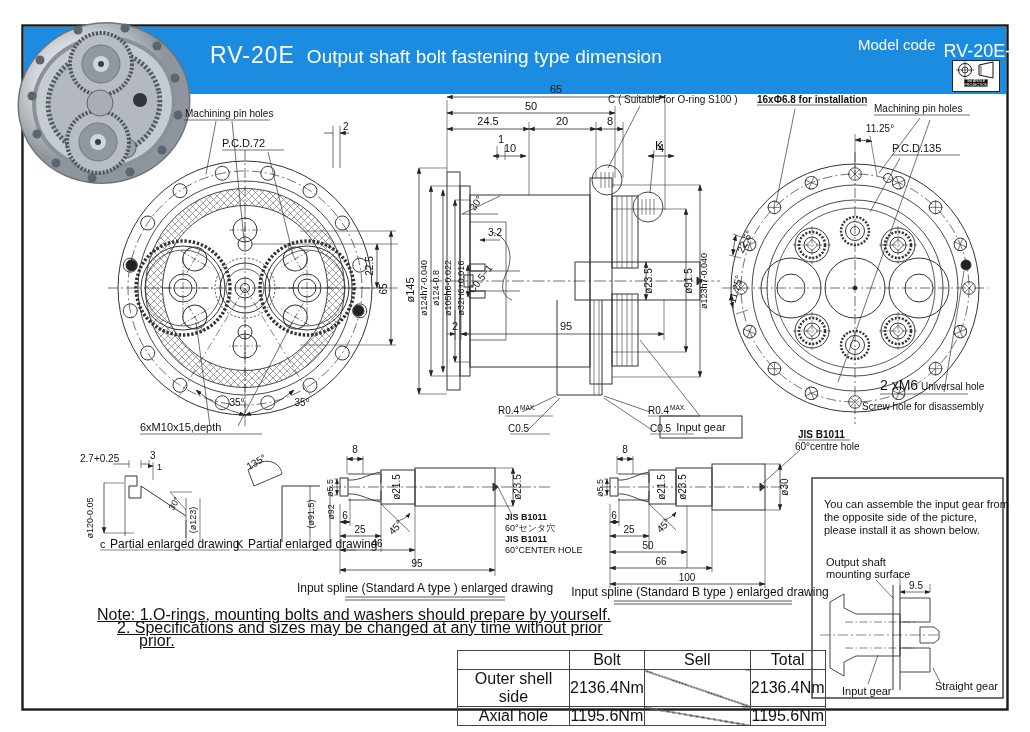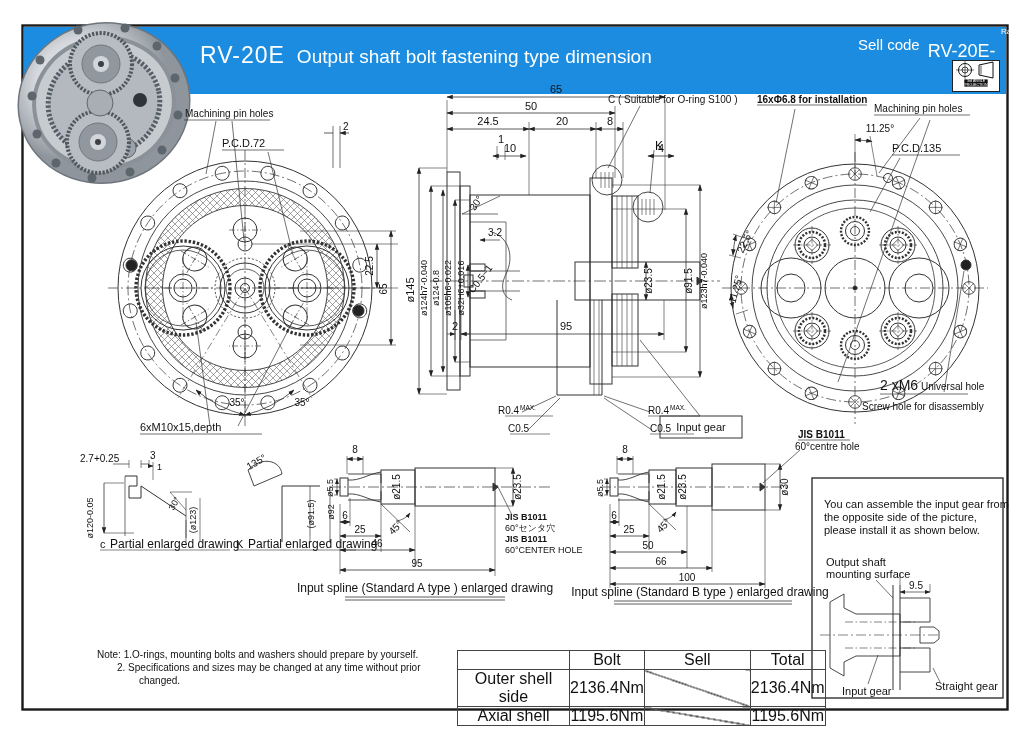--- a/index.html
+++ b/index.html
@@ -2,32 +2,32 @@
 <html><head>
 <meta charset="utf-8">
 <style>
   html,body{margin:0;padding:0;background:#fff;}
   #stage{position:relative;width:1030px;height:732px;background:#fff;overflow:hidden;
          font-family:"Liberation Sans",sans-serif;}
   .blueband{position:absolute;left:24px;top:27px;width:982px;height:67px;background:#1b8ce0;z-index:0;}
   svg.draw{position:absolute;left:0;top:0;z-index:1;}
   .ovl{position:absolute;z-index:2;}
   
-  .title{left:200px;top:42px;color:#fff;white-space:nowrap;}
+  .title{left:210px;top:42px;color:#fff;white-space:nowrap;}
   .title .big{font-size:23px;letter-spacing:1px;}
   .title .rest{font-size:19px;margin-left:12px;}
   .mcode{left:858px;top:33px;color:#fff;white-space:nowrap;display:flex;align-items:flex-start;}
   .mcode .lbl{font-size:15px;margin-right:8px;padding-top:3px;}
   .mcode .val{font-size:18px;margin-top:8px;}
   .mcode .ratio{font-size:8px;position:relative;top:-6px;margin-left:2px;width:26px;display:inline-block;text-align:center;}
   .projbox{left:952px;top:60px;width:46px;height:30px;background:#fff;border:1px solid #222;
            display:flex;flex-direction:column;align-items:center;justify-content:flex-start;}
   .projbox .cap{font-size:4px;line-height:4px;color:#111;background:#111;color:#fff;width:26px;text-align:center;transform:scale(.9);}
   
-  .notes{left:97px;top:648px;font-size:10px;color:#111;line-height:13px;}
+  .notes{left:97px;top:608px;font-size:16px;color:#111;line-height:13px;text-decoration:underline;}
   .notes .l2{margin-left:20px;}
   .notes .l3{margin-left:42px;}
   
   .ttl{left:456px;top:629px;font-size:16px;color:#111;}
   .ttab{left:457px;top:650px;}
   table.tq{border-collapse:collapse;table-layout:fixed;font-size:16px;color:#111;}
   table.tq td,table.tq th{border:1px solid #444;text-align:center;padding:0;height:15px;font-weight:normal;}
   .c0{width:111px}.c1{width:66px}.c2{width:105px}.c3{width:60px}
   td.diag{background:linear-gradient(to top right,transparent calc(50% - .7px),#555 calc(50% - .7px),#555 calc(50% + .7px),transparent calc(50% + .7px));}
   
@@ -544,60 +544,60 @@
       <text class="d11" x="842" y="695">Input gear</text>
       <text class="d11" x="935" y="690">Straight gear</text>
     </g>
   </svg>
 
   <div class="ovl title">
     <span class="big">RV-20E</span><span class="rest">Output shaft bolt fastening type dimension</span>
   </div>
 
   <div class="ovl mcode">
-    <span class="lbl">Sell code</span>
+    <span class="lbl">Model code</span>
     <span class="val">RV-20E-</span>
     <span class="ratio">Ratio</span>
 
   </div>
 
   <div class="ovl projbox">
     <svg width="42" height="18" viewBox="0 0 42 18">
       <circle cx="10" cy="9" r="6.5" fill="none" stroke="#111" stroke-width="1"></circle>
       <circle cx="10" cy="9" r="3" fill="none" stroke="#111" stroke-width="0.8"></circle>
       <path d="M1 9h18M10 0v18" stroke="#111" stroke-width="0.6"></path>
       <path d="M24 4l14-3v16l-14-3z" fill="none" stroke="#111" stroke-width="1"></path>
       <path d="M26 4.6v8.8" stroke="#111" stroke-width="0.7"></path>
     </svg>
     <span class="cap">3rd ANGLE PROJECTION</span>
   </div>
 
   <div class="ovl notes">
     <div>Note: 1.O-rings, mounting bolts and washers should prepare by yourself.</div>
     <div class="l2">2. Specifications and sizes may be changed at any time without prior</div>
-    <div class="l3">changed.</div>
+    <div class="l3">prior.</div>
   </div>
 
   <div class="ovl ttab">
     <table class="tq">
       <tbody>
           <tr>
         <th class="c0"></th>
         <th class="c1">Bolt</th>
         <th class="c2">Sell</th>
         <th class="c3">Total</th>
       </tr>
       <tr>
         <td>Outer shell side</td>
         <td>2136.4Nm</td>
         <td class="diag"></td>
         <td>2136.4Nm</td>
       </tr>
       <tr>
-        <td>Axial shell</td>
+        <td>Axial hole</td>
         <td>1195.6Nm</td>
         <td class="diag"></td>
         <td>1195.6Nm</td>
       </tr>
     </tbody>
       </table>
   </div>
 
 </div>
 

